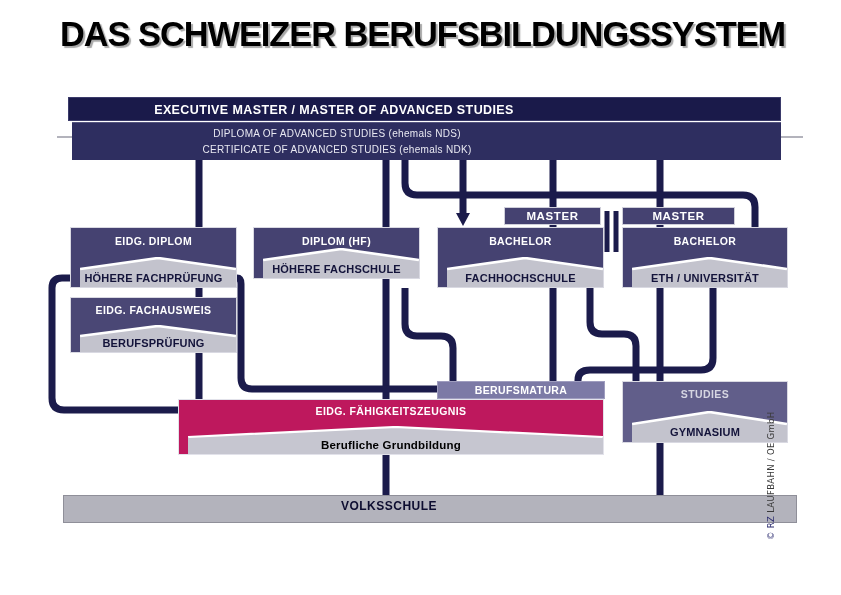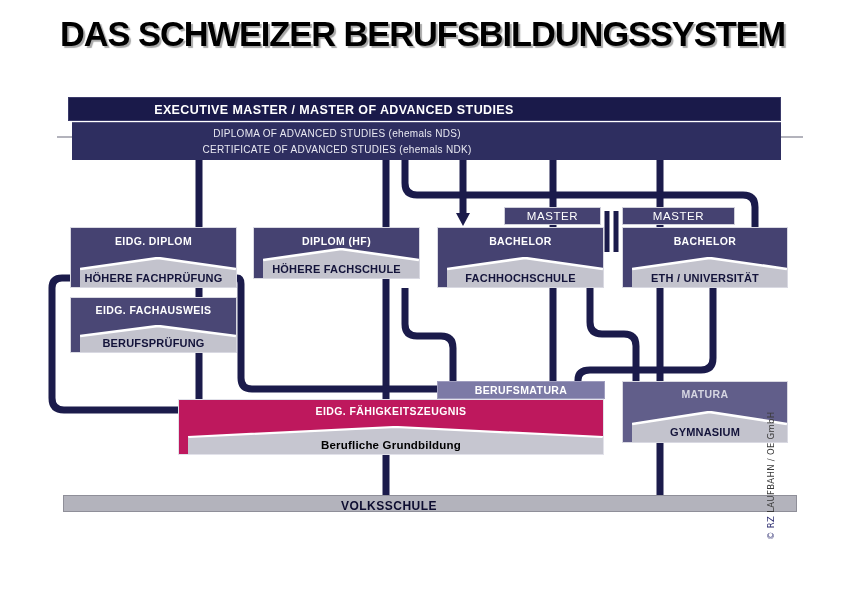--- a/index.html
+++ b/index.html
@@ -44,29 +44,29 @@
     font-weight:bold;font-size:10.5px;letter-spacing:.4px;white-space:nowrap;
   }
   .band{position:absolute;left:0;right:0;bottom:0;padding-left:9px;}
   .band svg{display:block;width:100%;height:100%;}
   .bandlabel{
     position:absolute;left:0;right:0;text-align:center;color:#13133a;
     font-weight:bold;font-size:11px;letter-spacing:.2px;white-space:nowrap;
   }
   .masterbox{
     background:#454271;border:1px solid #cfcfda;box-sizing:border-box;
-    text-align:center;color:#fff;font-weight:normal;font-size:11.5px;letter-spacing:.6px;
+    text-align:center;color:#fff;font-weight:bold;font-size:11.5px;letter-spacing:.6px;
   }
   #berufsmatura-bar{
     left:437px;top:381px;width:168px;height:18px;background:#7c7aa6;
     border:1px solid #9f9dbf;box-sizing:border-box;text-align:center;
     color:#ffffff;font-weight:bold;font-size:10.5px;line-height:16px;letter-spacing:.4px;
   }
   #volksschule-bar{
-    left:63px;top:495px;width:734px;height:17px;background:#b3b3bc;
+    left:63px;top:495px;width:734px;height:28px;background:#b3b3bc;
     border:1px solid #8f8f99;box-sizing:border-box;
   }
   #volksschule-bar span{
     position:absolute;left:0;top:0;width:650px;height:21px;line-height:20px;
     text-align:center;color:#0d0d30;font-weight:bold;font-size:12px;letter-spacing:.5px;
   }
   #copyright{
     left:766px;top:300px;width:240px;height:14px;
     transform:rotate(-90deg);transform-origin:120px 120px;
     font-size:8.5px;color:#3a3a3a;letter-spacing:.3px;white-space:nowrap;
@@ -181,21 +181,21 @@
         <path d="M0,27 L0,11 L50,1 L100,11 L100,27 Z" fill="#c3c3cd"></path>
         <path d="M0,11 L50,1 L100,11" fill="none" stroke="#ffffff" stroke-width="2.6"></path>
       </svg>
       <span class="bandlabel" style="bottom:3px;">BERUFSPRÜFUNG</span>
     </div>
   </div>
 
   <div id="berufsmatura-bar" class="abs z2">BERUFSMATURA</div>
 
   <div class="abs pbox z2" style="left:622px;top:381px;width:166px;height:62px;background:#615e8a;">
-    <span class="toplabel" style="top:6px;color:#d6d6e2;">MATURA</span>
+    <span class="toplabel" style="top:6px;color:#d6d6e2;">STUDIES</span>
     <div class="band" style="height:31px;">
       <svg viewBox="0 0 100 31" preserveAspectRatio="none">
         <path d="M0,31 L0,13 L50,1 L100,13 L100,31 Z" fill="#c3c3cd"></path>
         <path d="M0,13 L50,1 L100,13" fill="none" stroke="#ffffff" stroke-width="2.6"></path>
       </svg>
       <span class="bandlabel" style="bottom:4px;">GYMNASIUM</span>
     </div>
   </div>
 
   <div class="abs pbox z2" style="left:178px;top:399px;width:426px;height:56px;background:#be185d;border-color:#e2e2ea;">

